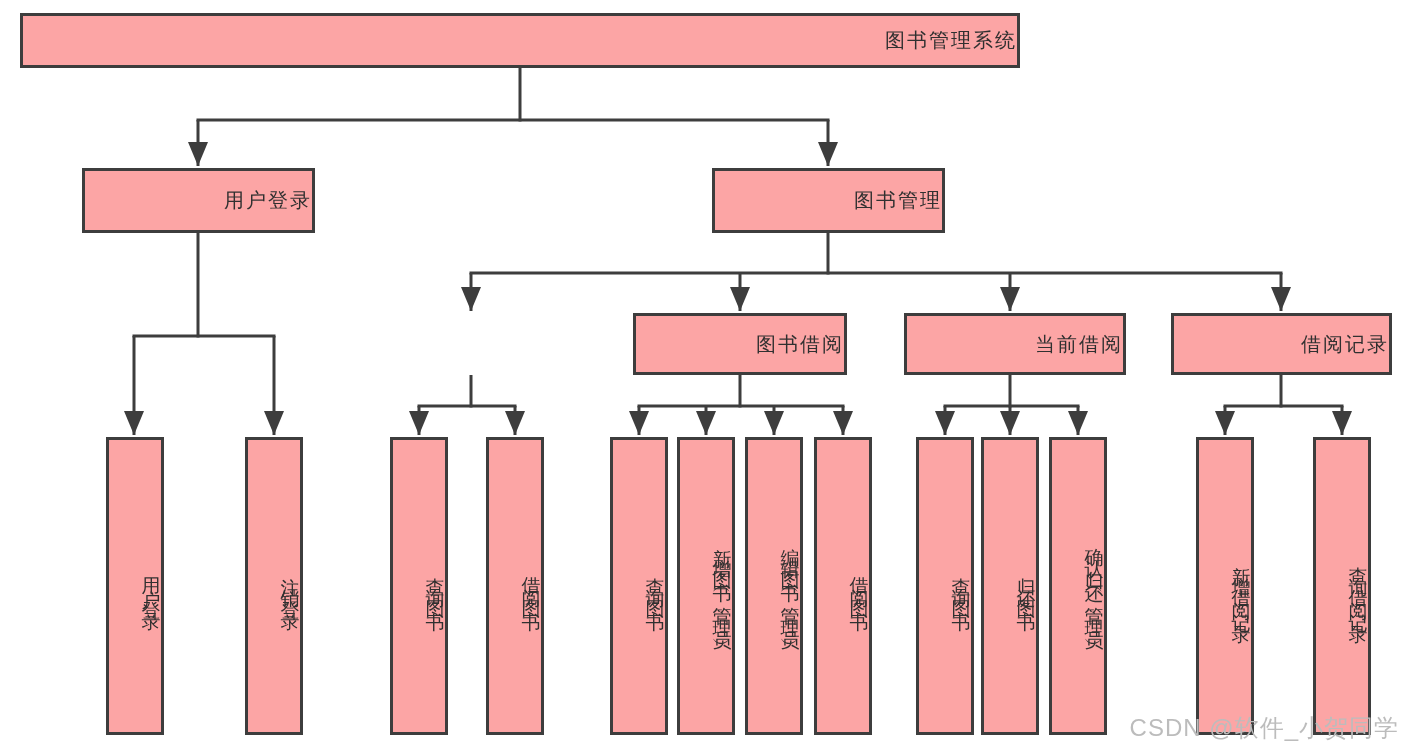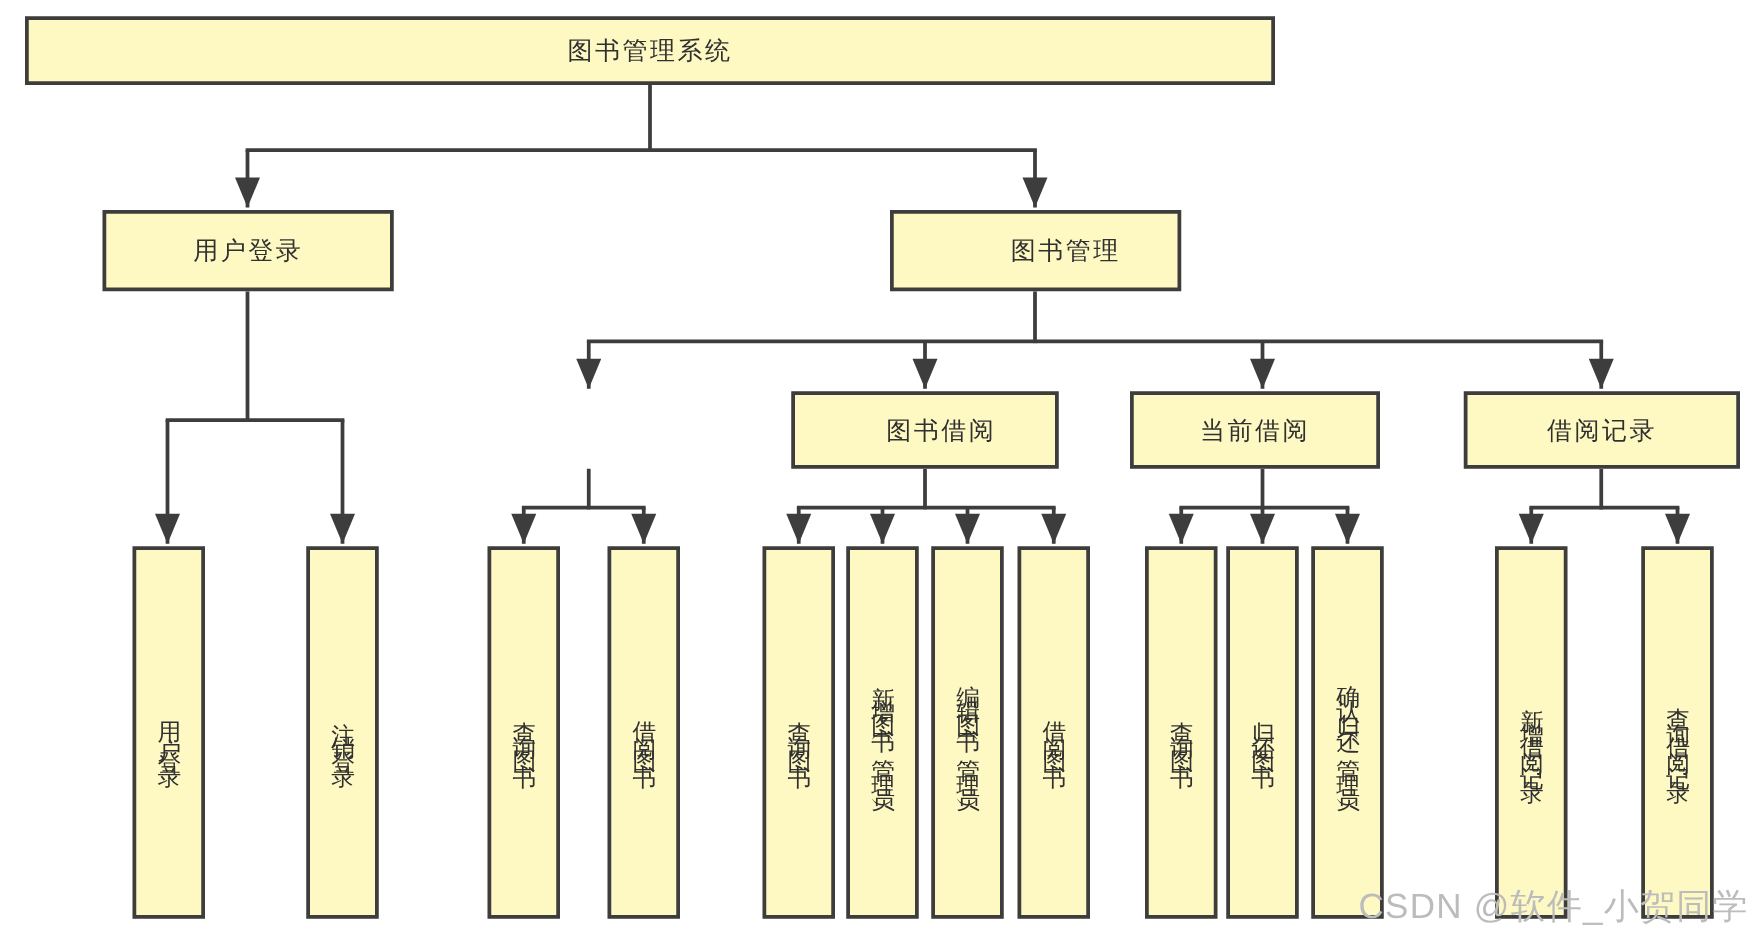--- a/index.html
+++ b/index.html
@@ -17,55 +17,55 @@
     color: var(--text);
     overflow: hidden;
   }
   .stage { position: relative; width: 1405px; height: 747px; }
   .wires { position: absolute; left: 0; top: 0; width: 1405px; height: 747px; }
   .wires line { stroke: var(--line); stroke-width: 3; }
   .wires .arrowhead { fill: var(--line); }
 
   .hbox, .vbox {
     position: absolute;
-    background: #fef9c3;
+    background: #fca5a5;
     border: 3px solid var(--line);
     display: flex;
     align-items: center;
-    justify-content: center;
+    justify-content: flex-end;
   }
   .hbox { font-size: 20px; letter-spacing: 2px; }
   .vbox span {
     writing-mode: vertical-rl;
     text-orientation: mixed;
     font-size: 19px;
     line-height: 1;
     letter-spacing: 0.62em;
     white-space: nowrap;
   }
   
   .root   { left: 20px;  top: 13px;  width: 1000px; height: 55px; }
   .l2a    { left: 82px;  top: 168px; width: 233px;  height: 65px; }
   .l2b    { left: 712px; top: 168px; width: 233px;  height: 65px; padding-left: 48px; }
   .l3     { top: 313px;  height: 62px; }
   .l3a    { left: 363px;  width: 216px; }
   .l3b    { left: 633px;  width: 214px; padding-left: 26px; }
-  .l3c    { left: 904px;  width: 200px; }
+  .l3c    { left: 904px;  width: 222px; }
   .l3d    { left: 1171px; width: 221px; }
   .leaf   { top: 437px; height: 298px; width: 58px; }
   .g1a { left: 106px; }  .g1b { left: 245px; }
   .g2a { left: 390px; }  .g2b { left: 486px; }
   .g3a { left: 610px; }  .g3b { left: 677px; } .g3c { left: 745px; } .g3d { left: 814px; }
   .g4a { left: 916px; }  .g4b { left: 981px; } .g4c { left: 1049px; }
   .g5a { left: 1196px; } .g5b { left: 1313px; }
 
   .watermark {
     position: absolute;
     right: 6px; bottom: 3px;
-    font-size: 28px;
+    font-size: 24px;
     letter-spacing: 1px;
     color: var(--watermark);
     z-index: 5;
     pointer-events: none;
   }
 </style>
 </head>
 <body>
 
 <div class="stage">

